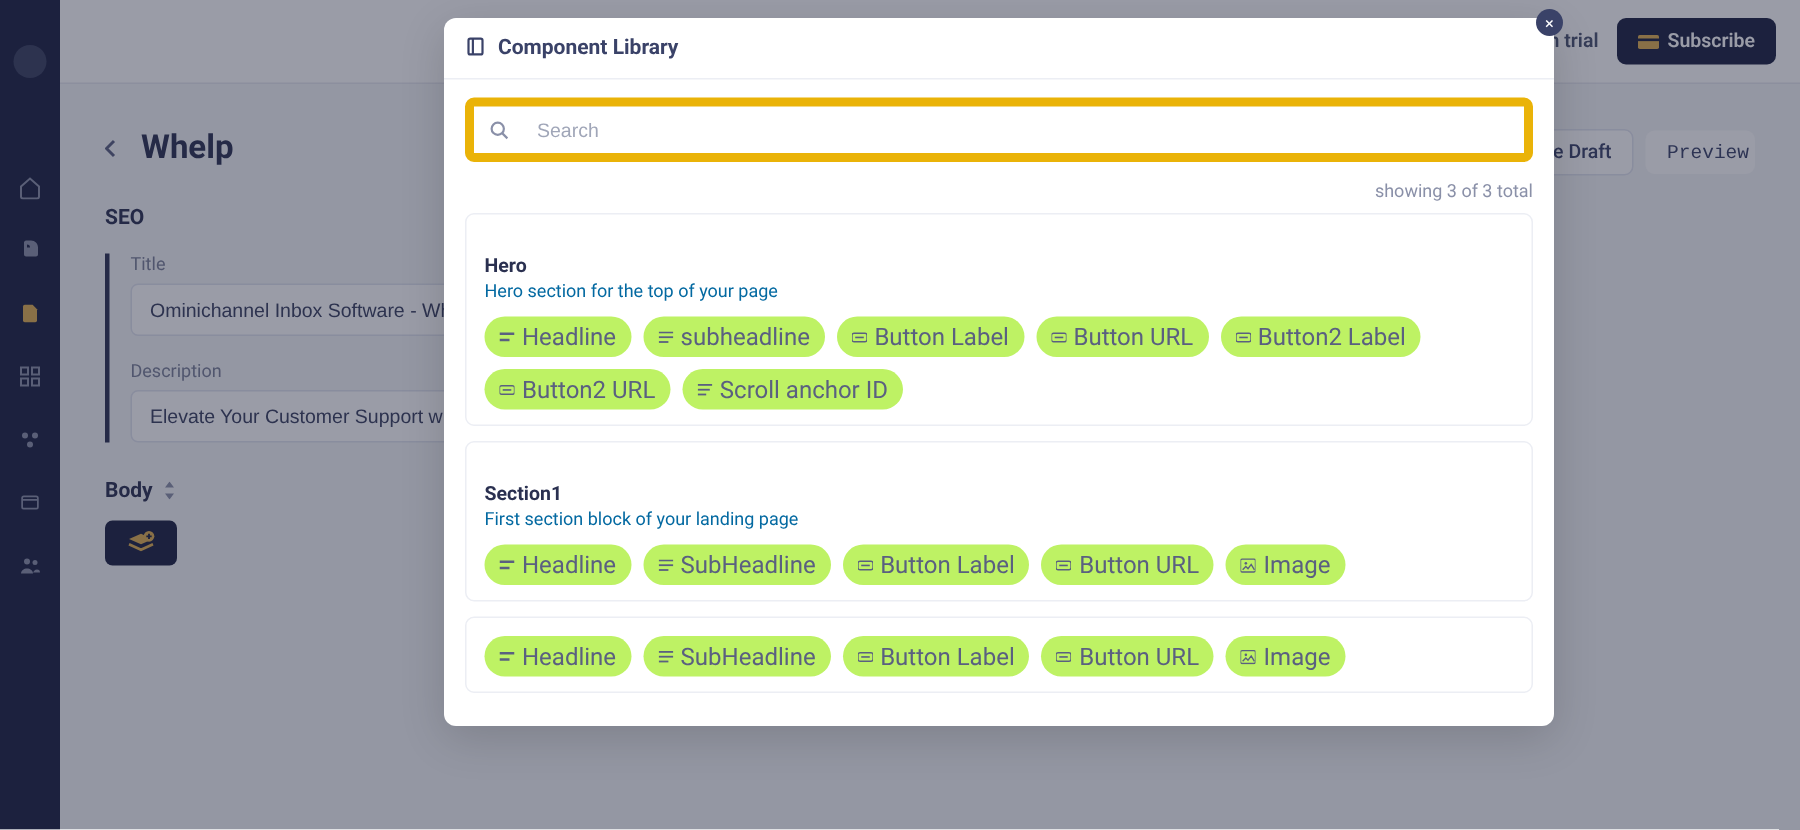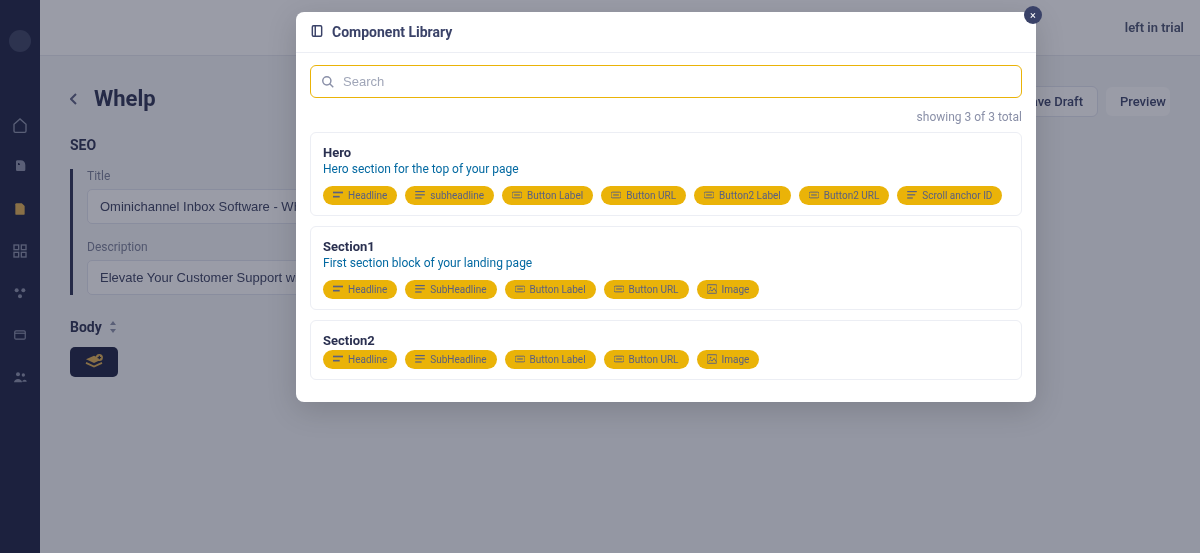--- a/index.html
+++ b/index.html
@@ -167,55 +167,55 @@
       width: 18px; height: 18px;
       background: #3a4268;
       color: #fff;
       border-radius: 50%;
       display: flex; align-items: center; justify-content: center;
       font-size: 11px;
       cursor: pointer;
     }
     .modal-search {
       margin: 12px 14px;
-      border: 1px solid #eab308;
+      border: 6px solid #eab308;
       border-radius: 6px;
       display: flex; align-items: center;
       padding: 8px 10px;
-      gap: 8px;
+      gap: 18px;
     }
     .modal-search input {
       border: none; outline: none;
       font-size: 13px;
       flex: 1;
       color: #3a4060;
     }
     .modal-search input::placeholder { color: #a0a6b8; }
     .showing-row {
       text-align: right;
       padding: 0 14px 8px;
       font-size: 12px;
       color: #8a90a8;
     }
     .comp-card {
       border: 1px solid #eceef4;
       border-radius: 6px;
       margin: 0 14px 10px;
       padding: 12px 12px 10px;
     }
-    .comp-name { font-size: 13px; font-weight: 700; color: #2a3050; margin-bottom: 2px; }
+    .comp-name { font-size: 13px; font-weight: 700; color: #2a3050; margin-bottom: 2px; margin-top: 15px; }
     .comp-desc { font-size: 12px; color: #0369a1; margin-bottom: 10px; }
     .param-row { display: flex; flex-wrap: wrap; gap: 8px; }
     .param-chip {
-      background: #eab308;
+      background: #bef264;
       border-radius: 14px;
       padding: 4px 10px;
-      font-size: 10px;
+      font-size: 16px;
       color: #5a6080;
-      display: flex; align-items: flex-start; gap: 5px;
+      display: flex; align-items: center; gap: 5px;
     }
     .param-chip .pi { width: 10px; height: 10px; display: flex; align-items:center; justify-content:center; }
     svg { display: block; }
   </style>
 </head>
 <body>
 
 <div class="sidebar">
   <div class="avatar"></div>
   <div class="nav-icon">
@@ -259,36 +259,43 @@
         <circle cx="9" cy="8" r="3"></circle>
         <circle cx="17" cy="9" r="2.5"></circle>
         <path d="M3 20c0-3 3-5 6-5s6 2 6 5H3z"></path>
         <path d="M15 20c0-2 2-4 4-4s3 1 3 3h-7z"></path>
       </svg>
   </div>
 </div>
 
 <div class="topbar">
   <span class="trial-text">left in trial</span>
+  <div class="subscribe-btn">
+    <svg width="14" height="10" viewBox="0 0 24 16">
+        <rect width="24" height="16" rx="2" fill="#e0b050"></rect>
+        <rect y="4" width="24" height="3" fill="#1a2040"></rect>
+      </svg>
+    <span>Subscribe</span>
+  </div>
 </div>
 
 <div class="main">
   <div class="page-header">
     <span class="back-chevron">
       <svg width="8" height="12" viewBox="0 0 8 12" fill="none" stroke="currentColor" stroke-width="2">
           <path d="M6 1L1 6l5 5"></path>
         </svg>
     </span>
     <span class="page-title">Whelp</span>
   </div>
   <div class="header-actions">
     <div class="btn-dark">h</div>
     <div class="btn-dropdown">▾</div>
     <div class="btn-light">Save Draft</div>
-    <div class="btn-light" style="border:none; padding-right:4px;">Preview</div>
+    <div class="btn-light" style="border:none; padding-right:4px;font-family:Liberation Mono, monospace;">Preview</div>
   </div>
 
   <div class="section-label">SEO</div>
   <div class="seo-block">
     <div class="field">
       <label class="field-label">Title</label>
       <input class="input-box" value="Ominichannel Inbox Software - Whelp" style="">
     </div>
     <div class="field">
       <label class="field-label">Description</label>
@@ -453,21 +460,20 @@
                 <rect width="14" height="12" rx="1.5" fill="none" stroke="#5a6080" stroke-width="1.3"></rect>
                 <circle cx="5" cy="4" r="1.2" fill="#5a6080"></circle>
                 <path d="M2 10l3-3 2 2 3-4 3 5" fill="none" stroke="#5a6080" stroke-width="1.3"></path>
               </svg>
             </span>
             <span>Image</span>
           </div>
         </div>
       </div>
       <div class="comp-card">
-        <div class="comp-name">Section2</div>
         <div class="param-row">
           <div class="param-chip">
             <span class="pi">
               <svg width="10" height="8" viewBox="0 0 12 8">
                 <rect width="12" height="2" fill="#5a6080"></rect>
                 <rect y="5" width="8" height="2" fill="#5a6080"></rect>
               </svg>
             </span>
             <span>Headline</span>
           </div>

